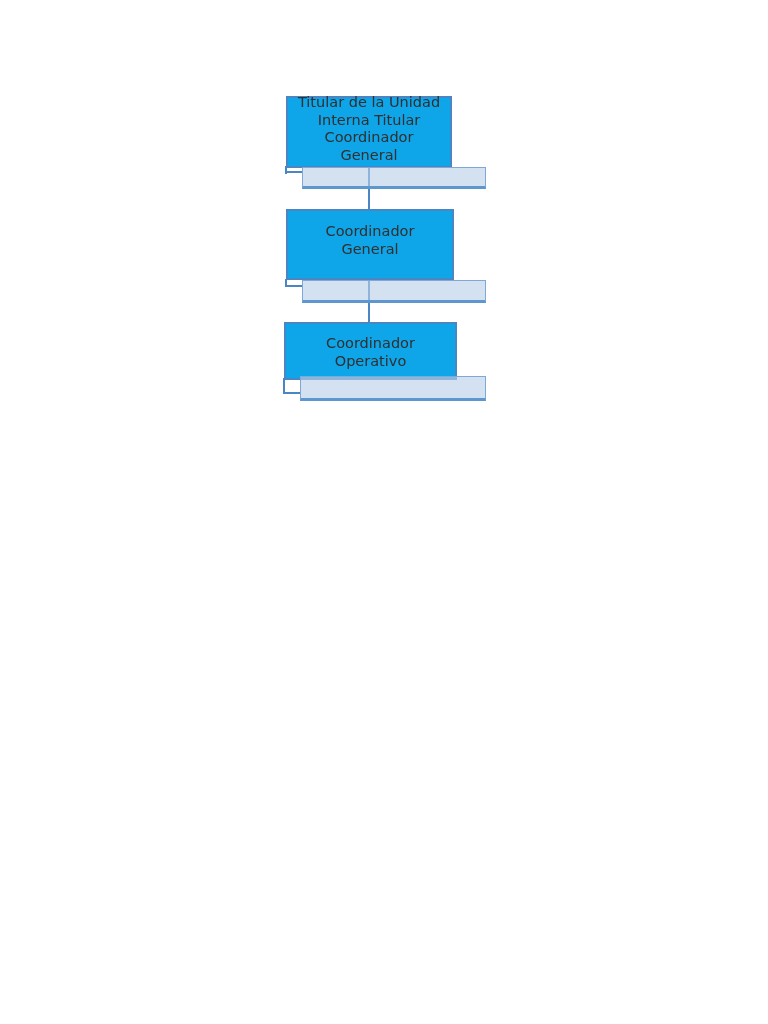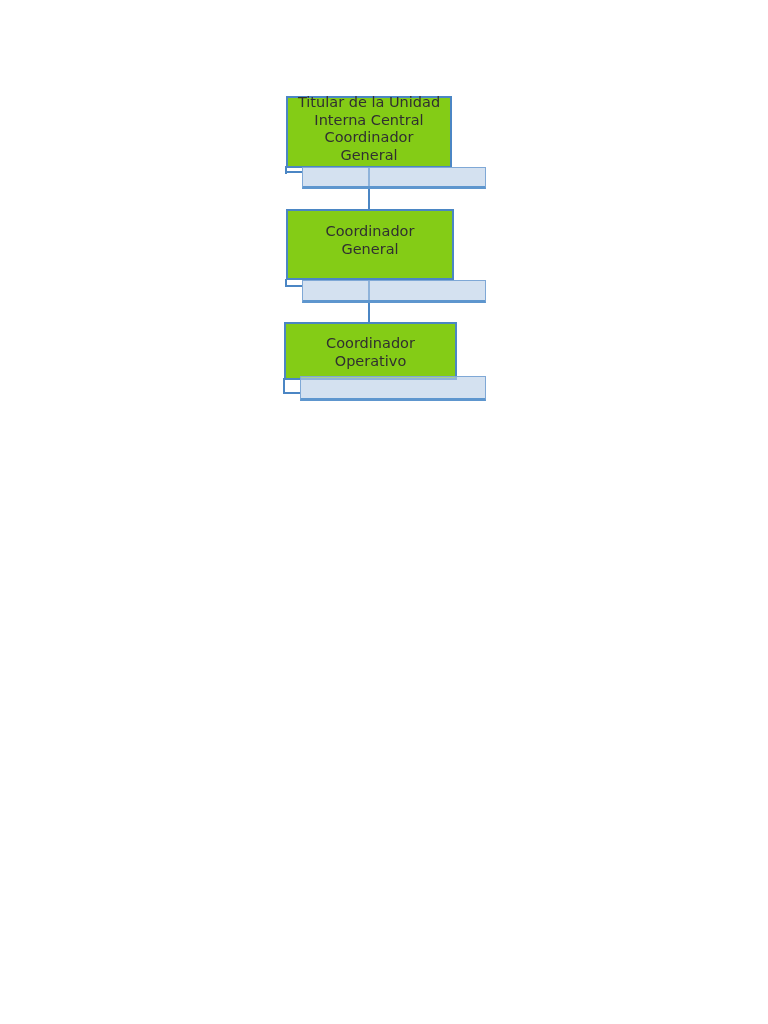--- a/index.html
+++ b/index.html
@@ -5,21 +5,21 @@
   html,body { margin:0; padding:0; background:#ffffff; }
   .page {
     position:relative; width:768px; height:1024px; background:#ffffff;
     overflow:hidden;
     font-family:"DejaVu Sans","Liberation Sans",sans-serif;
   }
   .org-chart { position:absolute; inset:0; }
 
   .node {
     position:absolute; box-sizing:border-box;
-    background:#84cc16; border:2px solid #4B86C4;
+    background:#0ea5e9; border:2px solid #4B86C4;
     z-index:2;
   }
   .node .lines {
     position:absolute; left:0; right:0; text-align:center;
     font-size:14.5px; line-height:17.5px; color:#303030;
     white-space:nowrap;
   }
   .node .lines span { display:block; }
 
   .vline, .hline { position:absolute; background:#4B86C4; z-index:1; }
@@ -70,21 +70,21 @@
     <div class="vline" id="hook-1-v"></div>
     <div class="hline" id="hook-1-h"></div>
     <div class="vline" id="hook-2-v"></div>
     <div class="hline" id="hook-2-h"></div>
     <div class="vline" id="hook-3-v"></div>
     <div class="hline" id="hook-3-h"></div>
 
     <div class="node" id="node-1">
       <div class="lines">
         <span>Titular de la Unidad</span>
-        <span>Interna Central</span>
+        <span>Interna Titular</span>
         <span>Coordinador</span>
         <span>General</span>
       </div>
     </div>
 
     <div class="node" id="node-2">
       <div class="lines">
         <span>Coordinador</span>
         <span>General</span>
       </div>

